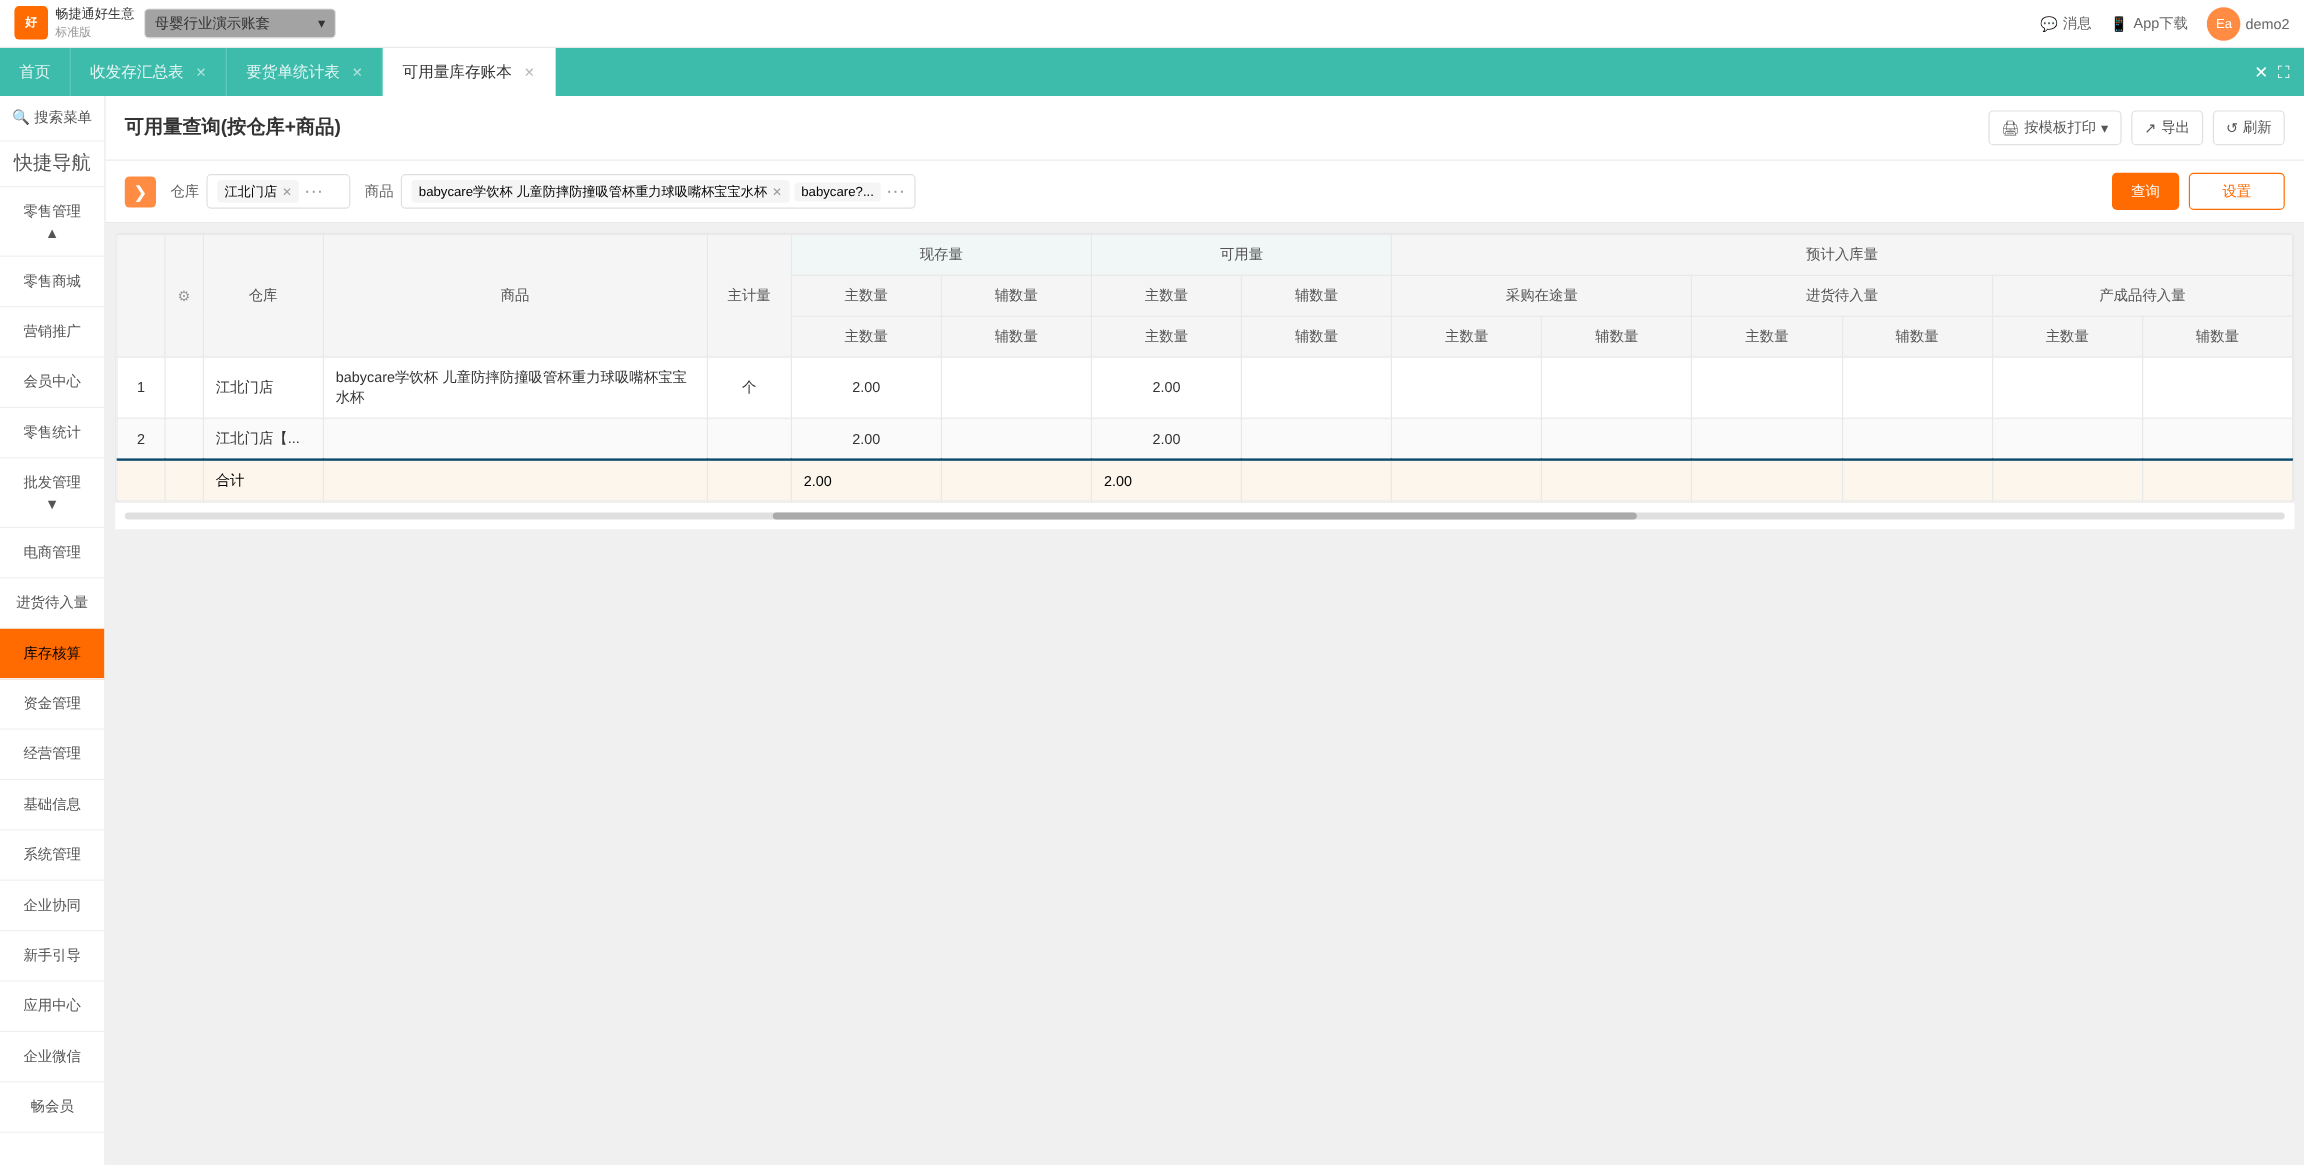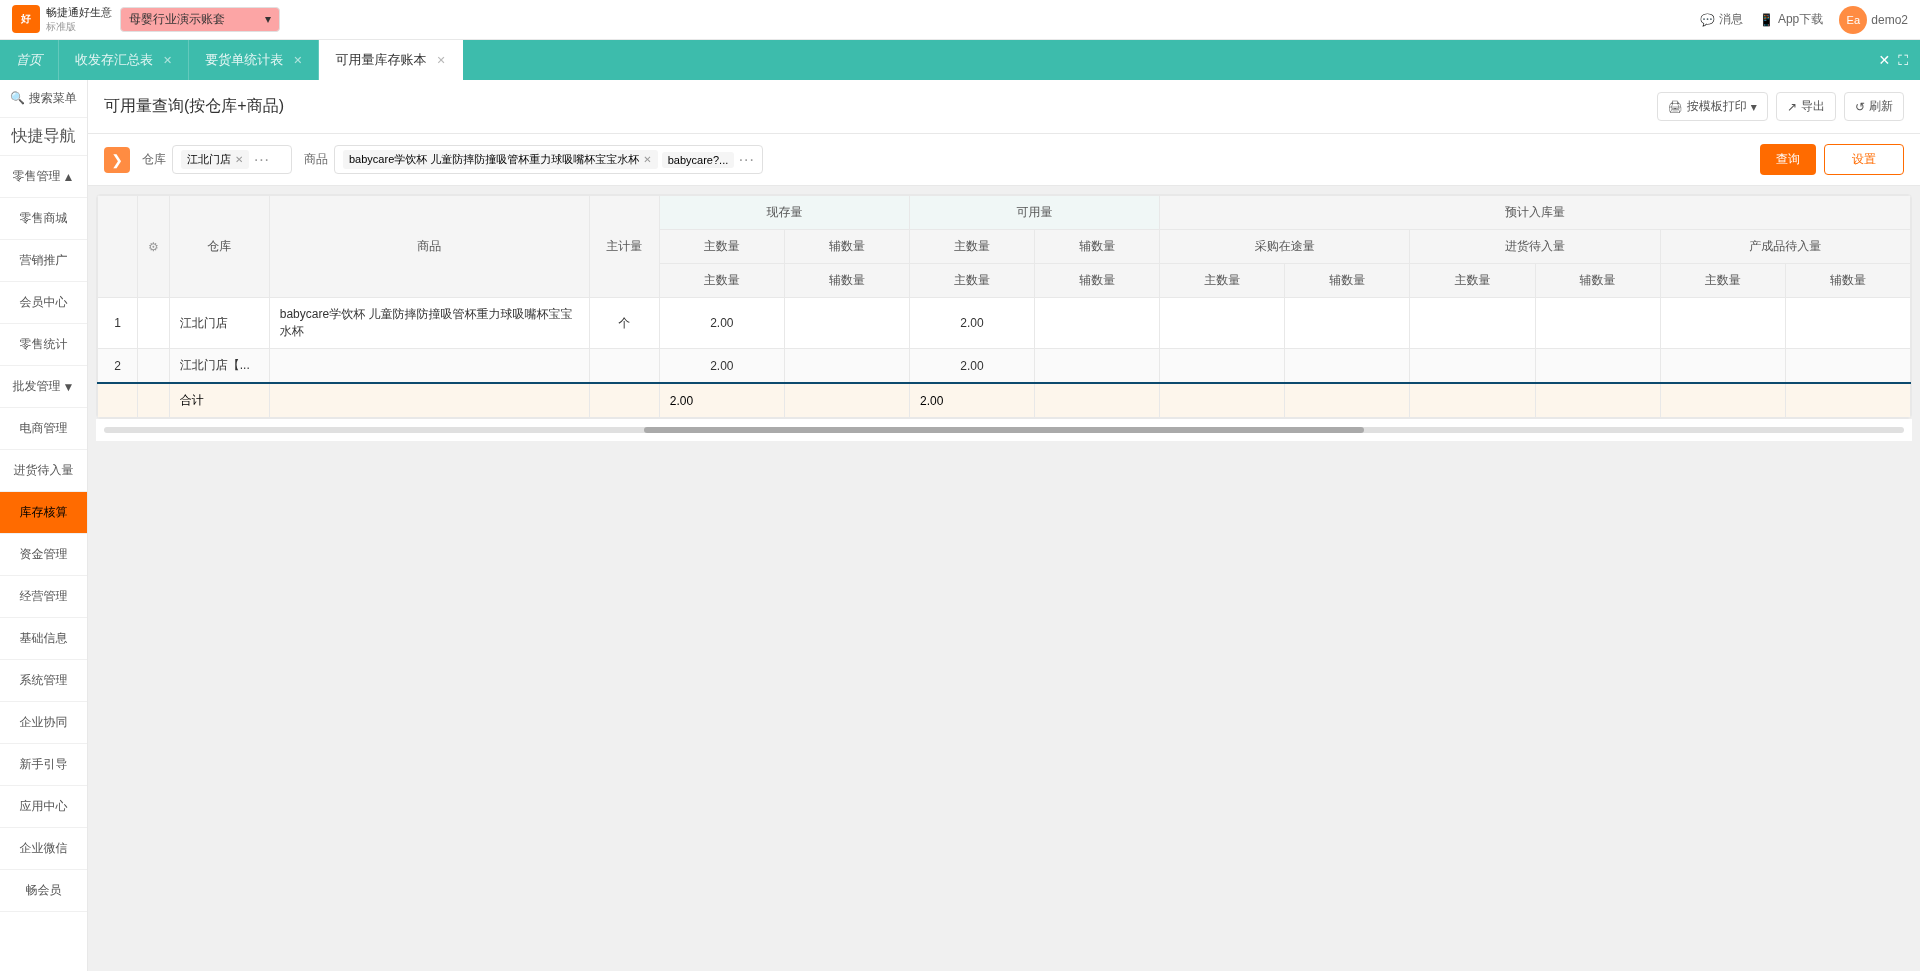--- a/index.html
+++ b/index.html
@@ -18,21 +18,21 @@
     }
     .top-bar-left { display: flex; align-items: center; gap: 8px; }
     .logo-area { display: flex; align-items: center; gap: 6px; }
     .logo-icon { width: 28px; height: 28px; background: #ff6b00; border-radius: 4px; display: flex; align-items: center; justify-content: center; color: white; font-size: 10px; font-weight: bold; }
     .logo-text { font-size: 11px; color: #333; line-height: 1.3; }
     .logo-subtitle { font-size: 10px; color: #999; }
     .store-selector {
       display: flex; align-items: center; gap: 4px;
       border: 1px solid #e0e0e0; border-radius: 4px;
       padding: 3px 8px; cursor: pointer; color: #333; font-size: 12px;
-      background: #fca5a5; min-width: 160px; text-align: right;
+      background: #a3a3a3; min-width: 160px; text-align: right;
     }
     .top-bar-right { display: flex; align-items: center; gap: 16px; color: #666; font-size: 12px; }
     .top-bar-right-item { display: flex; align-items: center; gap: 4px; cursor: pointer; }
     .avatar { width: 28px; height: 28px; border-radius: 50%; background: #ff8c42; display: flex; align-items: center; justify-content: center; color: white; font-size: 11px; }
 
     
     .tab-bar {
       height: 40px;
       background: #3dbcac;
       display: flex;
@@ -40,21 +40,21 @@
       flex-shrink: 0;
       position: relative;
     }
     .tab-item {
       display: flex; align-items: center; padding: 0 16px; cursor: pointer;
       font-size: 13px; color: rgba(255,255,255,0.85); gap: 6px;
       border-right: 1px solid rgba(255,255,255,0.2);
       white-space: nowrap;
     }
     .tab-item.active { background: #fff; color: #333; }
-    .tab-item.home { font-weight: 500; font-style: italic; }
+    .tab-item.home { font-weight: 500; }
     .tab-close { font-size: 11px; opacity: 0.7; margin-left: 4px; }
     .tab-bar-actions { margin-left: auto; display: flex; align-items: center; padding: 0 12px; gap: 8px; color: white; font-size: 16px; cursor: pointer; }
 
     
     .main-layout { display: flex; flex: 1; overflow: hidden; }
 
     
     .sidebar {
       width: 88px;
       background: #fff;
@@ -64,20 +64,21 @@
       overflow-y: auto;
       flex-shrink: 0;
     }
     .sidebar-item {
       padding: 12px 8px;
       text-align: center;
       cursor: pointer;
       color: #555;
       font-size: 12px;
       border-bottom: 1px solid #f0f0f0;
+      flex-direction: column;
     }
     .sidebar-item.active { background: #ff6b00; color: #000000; }
     .sidebar-item-with-arrow { display: flex; align-items: center; justify-content: center; gap: 2px; }
     .sidebar-search { padding: 10px 8px; text-align: center; cursor: pointer; color: #555; font-size: 12px; border-bottom: 1px solid #f0f0f0; }
     .sidebar-nav { padding: 8px; text-align: center; cursor: pointer; color: #555; font-size: 16px; border-bottom: 1px solid #f0f0f0; }
 
     
     .content-area { flex: 1; overflow: auto; background: #f0f0f0; }
 
     
@@ -85,21 +86,21 @@
 
     
     .page-header {
       background: #fff;
       padding: 12px 16px;
       display: flex;
       align-items: center;
       justify-content: space-between;
       border-bottom: 1px solid #e8e8e8;
     }
-    .page-title { font-size: 16px; font-weight: 400; color: #333; }
+    .page-title { font-size: 16px; font-weight: 700; color: #333; }
     .page-header-actions { display: flex; align-items: center; gap: 8px; }
     .action-btn {
       display: flex; align-items: center; gap: 4px;
       padding: 5px 10px; border: 1px solid #e0e0e0;
       border-radius: 4px; cursor: pointer; font-size: 12px; color: #555; background: #fff;
     }
 
     
     .filter-bar {
       background: #fff;

